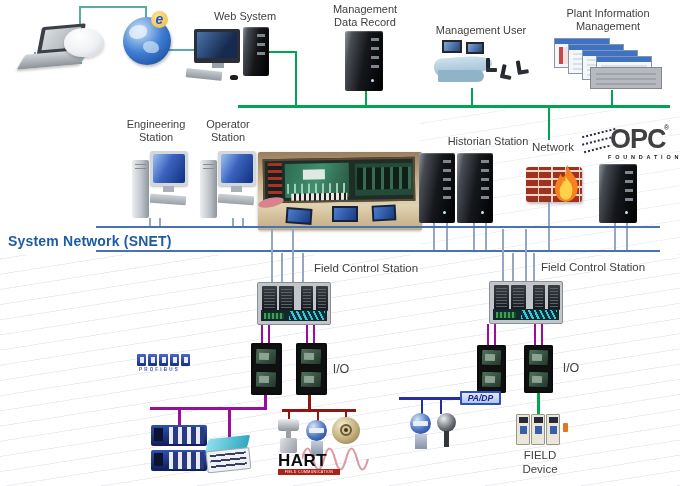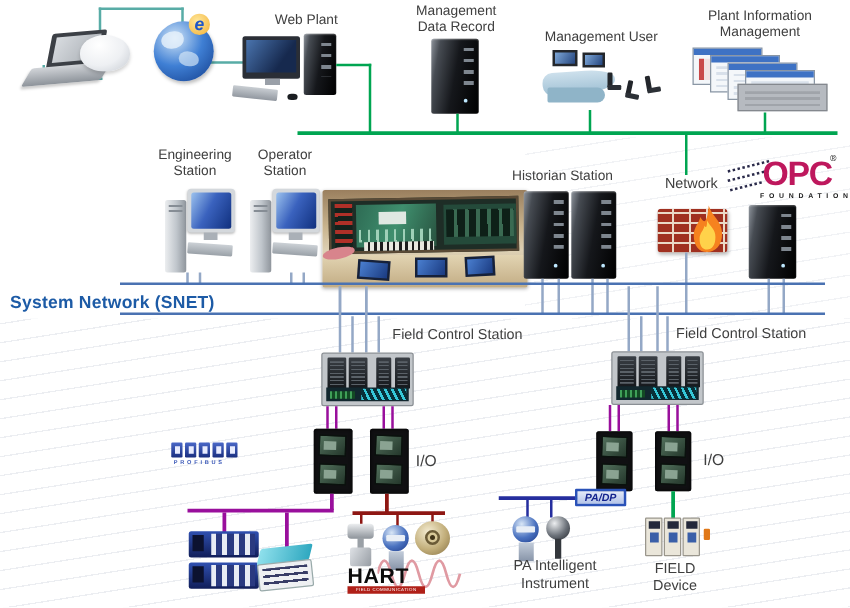--- a/index.html
+++ b/index.html
@@ -75,21 +75,21 @@
 .fm .r{position:absolute;left:8px;top:7px;width:12px;height:12px;border-radius:50%;border:2px solid #6a5a36;background:#d8c898}
 .fm .d{position:absolute;left:12px;top:11px;width:4px;height:4px;border-radius:50%;background:#403318}
 .pad2{position:absolute}
 .pad2 .head{position:absolute;left:1px;top:0;width:19px;height:19px;border-radius:50%;background:radial-gradient(circle at 35% 30%,#eceef0,#6a7078 55%,#23262b)}
 .pad2 .stem{position:absolute;left:8px;top:18px;width:5px;height:16px;background:#33373c}
 
 .card{position:absolute;width:56px;height:30px;background:#f4f7fa;border:1px solid #8a96a4}
 .card .hd{position:absolute;left:0;right:0;top:0;height:5px;background:#3e72c4}
 .card .bl{position:absolute;left:4px;right:4px;top:8px;bottom:3px;background:repeating-linear-gradient(#d8e0ea 0 2px,transparent 2px 5px)}
 
-.opcword{font-weight:900;font-size:27px;letter-spacing:-1px;color:#be185d;line-height:1}
+.opcword{font-weight:900;font-size:27px;letter-spacing:-1px;color:#404040;line-height:1}
 .hartword{font-weight:900;font-size:17px;letter-spacing:.5px;color:#0c0c0c;line-height:1}
 .padpbox{position:absolute;border:2px solid #2a52b8;background:linear-gradient(#e4eaf8,#b4c4e8);color:#14248e;font-weight:bold;font-style:italic;font-size:8.5px;text-align:center;line-height:10px;border-radius:1px}
 .chair{position:absolute;width:11px;height:16px}
 .chair .bk{position:absolute;left:0;top:0;width:4px;height:12px;background:#23262b;border-radius:1px}
 .chair .st{position:absolute;left:0;top:10px;width:11px;height:4px;background:#2c3036;border-radius:1px}
 .profitile{position:absolute;top:0;width:9px;height:12px;background:linear-gradient(#4a68c8,#1a2f80);border-radius:1px}
 .profitile i{position:absolute;left:2.5px;top:3px;width:4px;height:6px;background:#e8ecff;display:block}
 </style>
 </head>
 <body>
@@ -114,21 +114,21 @@
   </div>
 
   <div class="abs" style="left:64px;top:28px;width:40px;height:29px;border-radius:50% 50% 46% 46%;background:radial-gradient(ellipse at 38% 28%,#ffffff,#eef0f3 55%,#c6cbd2);box-shadow:0 2px 3px rgba(0,0,0,.18)"></div>
 
   <div class="abs" style="left:123px;top:17px;width:48px;height:48px;border-radius:50%;background:radial-gradient(circle at 35% 28%,#cfe4f7,#3f7fd4 48%,#123c8a);box-shadow:1px 2px 3px rgba(0,0,0,.25)">
     <div class="abs" style="left:6px;top:8px;width:18px;height:14px;background:#e8f2fb;opacity:.8;border-radius:60% 40% 55% 45%"></div>
     <div class="abs" style="left:20px;top:24px;width:16px;height:12px;background:#dcebf8;opacity:.65;border-radius:45% 60% 40% 55%"></div>
   </div>
   <div class="abs" style="left:151px;top:11px;width:17px;height:17px;border-radius:50%;background:radial-gradient(circle at 40% 35%,#ffe79a,#f2b137);color:#1e56c8;font-weight:bold;font-style:italic;font-size:14px;text-align:center;line-height:16px">e</div>
 
-  <div class="lbl" style="left:200px;top:10px;width:90px">Web Plant</div>
+  <div class="lbl" style="left:200px;top:10px;width:90px">Web System</div>
   <div class="abs" style="left:186px;top:27px;width:86px;height:56px">
     <div class="abs" style="left:8px;top:2px;width:46px;height:34px;background:#2a2e36;border-radius:2px">
       <div class="abs" style="left:3px;top:3px;width:40px;height:26px;background:linear-gradient(125deg,#4a74ae,#16294e 70%)"></div>
     </div>
     <div class="abs" style="left:26px;top:36px;width:12px;height:5px;background:#9aa0a8"></div>
     <div class="abs" style="left:0;top:43px;width:36px;height:9px;background:linear-gradient(#c8cdd2,#9298a0);transform:rotate(6deg);border-radius:1px"></div>
     <div class="abs twr" style="left:57px;top:0;width:26px;height:49px">
         <div class="slots"></div>
       </div>
     <div class="abs" style="left:44px;top:48px;width:8px;height:5px;background:#1a1d21;border-radius:40%"></div>
@@ -247,21 +247,21 @@
         <div class="abs" style="left:2px;top:2px;width:22px;height:12px;background:linear-gradient(120deg,#4a7fd0,#1a3a80)"></div>
       </div>
     <div class="abs" style="left:114px;top:53px;width:24px;height:16px;background:#16213a;transform:rotate(-3deg)">
         <div class="abs" style="left:2px;top:2px;width:20px;height:12px;background:linear-gradient(120deg,#4a7fd0,#1a3a80)"></div>
       </div>
     <div class="abs" style="left:0;top:46px;width:26px;height:9px;background:#d8848c;border-radius:50%;transform:rotate(-12deg)"></div>
   </div>
   <div class="riser" style="left:271px;top:229px;height:23px"></div>
   <div class="riser" style="left:292px;top:229px;height:23px"></div>
 
-  <div class="lbl" style="left:398px;top:135px;width:104px">Historian Station</div>
+  <div class="lbl" style="left:436px;top:135px;width:104px">Historian Station</div>
   <div class="twr" style="left:419px;top:153px;width:36px;height:70px">
       <div class="slots"></div>
       <div class="pwr"></div>
     </div>
   <div class="twr" style="left:457px;top:153px;width:36px;height:70px">
       <div class="slots"></div>
       <div class="pwr"></div>
     </div>
   <div class="riser" style="left:433px;top:223px;height:29px"></div>
   <div class="riser" style="left:446px;top:223px;height:29px"></div>
@@ -456,22 +456,20 @@
   <div class="vline navy" style="left:440px;top:399px;width:2px;height:15px"></div>
   <div class="xmtr" style="left:409px;top:413px;width:25px;height:40px">
     <div class="head"></div>
       <div class="band"></div>
       <div class="bodyb"></div>
   </div>
   <div class="pad2" style="left:436px;top:413px;width:23px;height:40px">
     <div class="head"></div>
       <div class="stem"></div>
   </div>
-  <div class="lbl" style="left:394px;top:447px;width:100px;font-size:11.5px">PA Intelligent
-Instrument</div>
 
   <div class="vline greenm" style="left:537px;top:393px;width:2.5px;height:23px"></div>
   <div class="mb" style="left:516px;top:414px;width:48px;height:34px">
     <div class="mod" style="left:0">
         <u></u>
         <s></s>
       </div>
     <div class="mod" style="left:15px">
         <u></u>
         <s></s>

